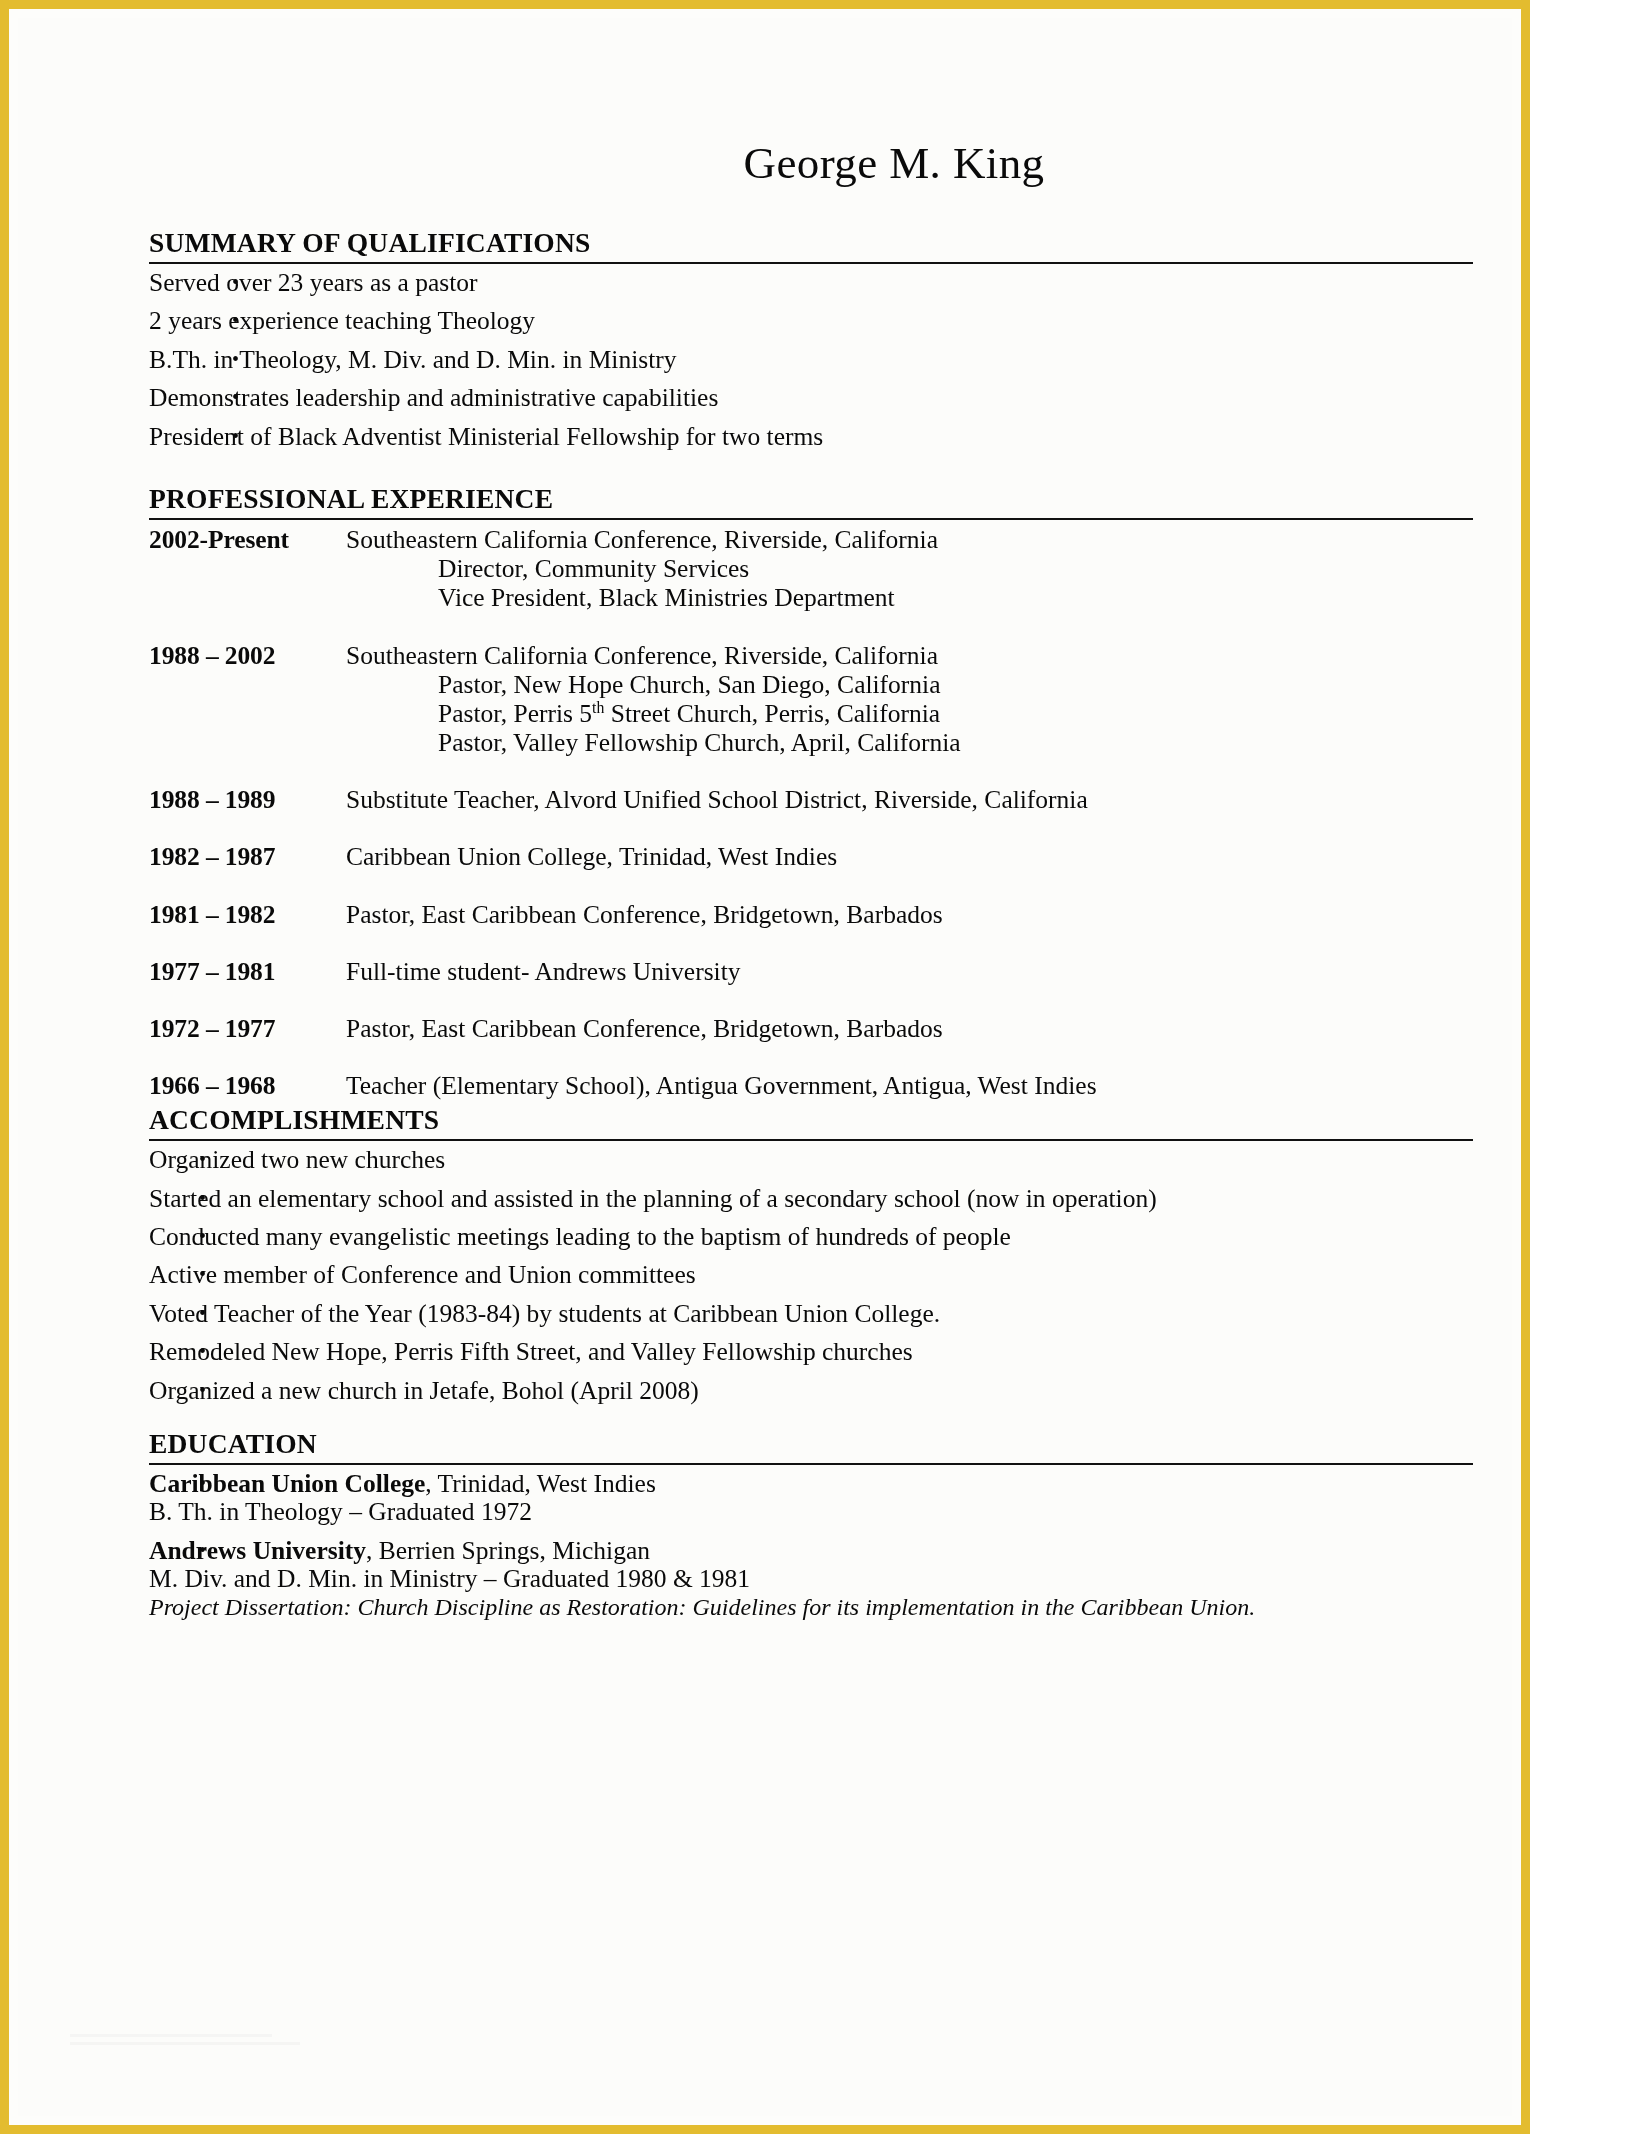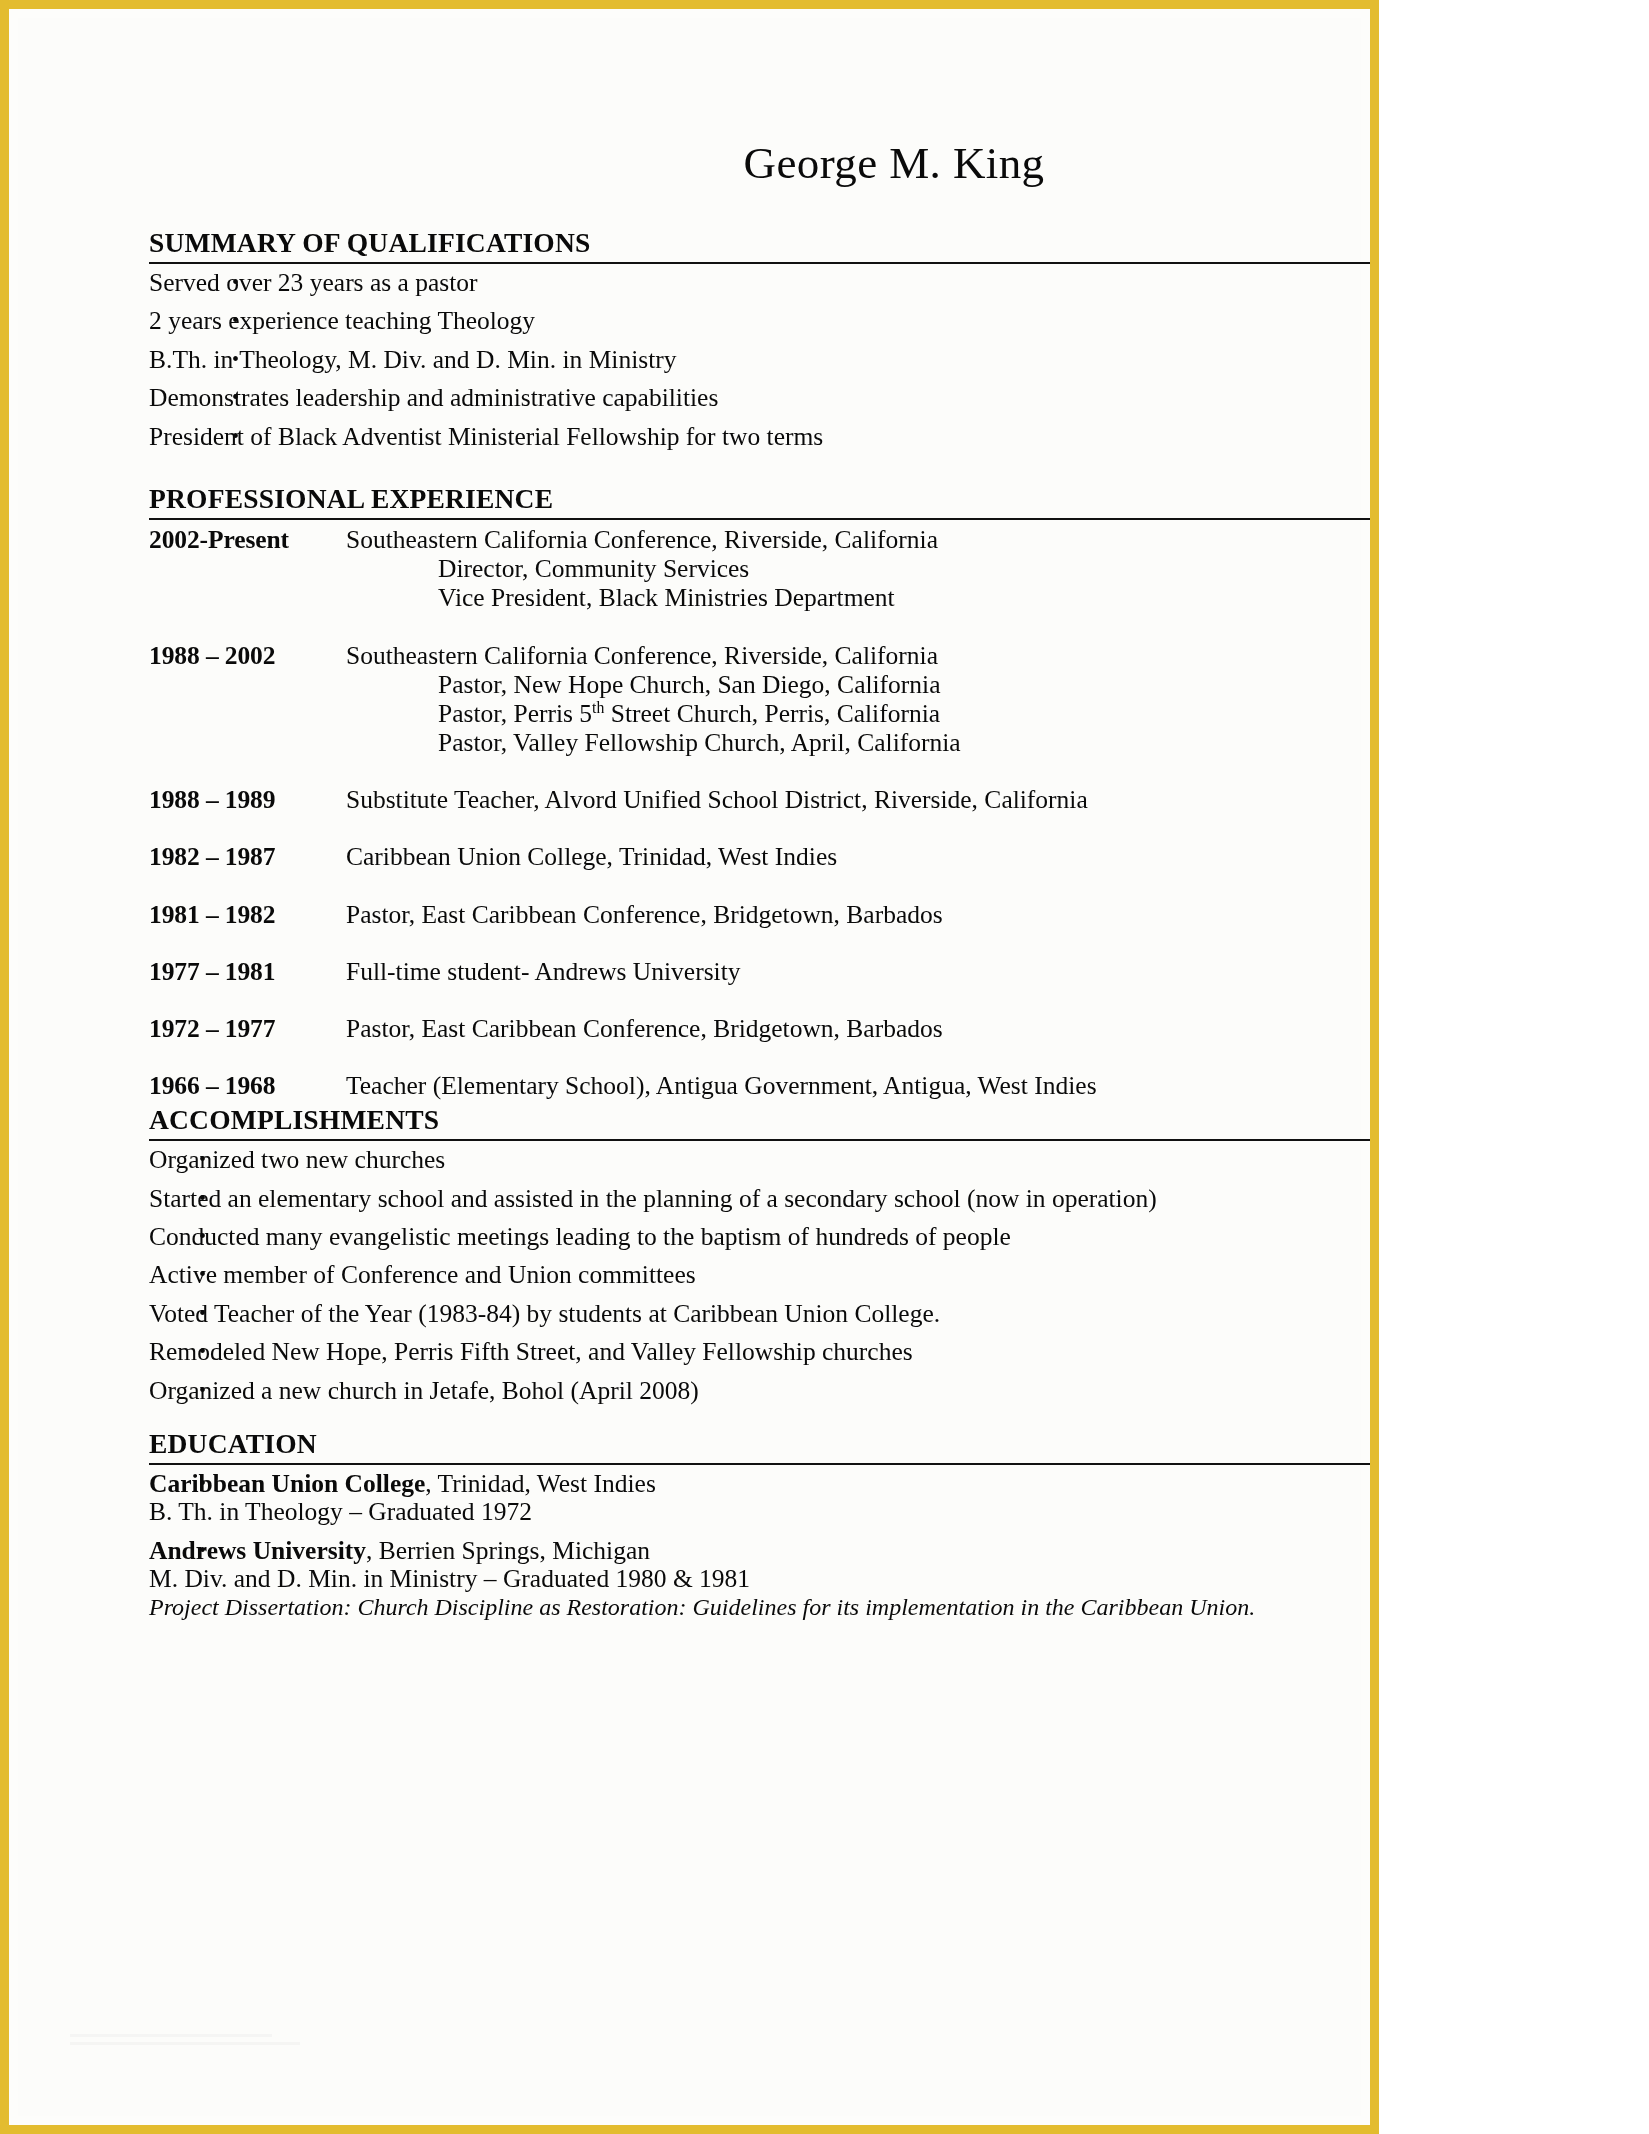--- a/index.html
+++ b/index.html
@@ -2,21 +2,21 @@
 <html><head>
 <meta charset="utf-8">
 <style>
   html, body {
     margin: 0;
     padding: 0;
     background: #ffffff;
   }
   .page {
     position: relative;
-    width: 1379px;
+    width: 1530px;
     height: 2134px;
     box-sizing: border-box;
     background: #fdfdfb;
     border: 9px solid #e3bc2f;
     font-family: "Liberation Serif", "DejaVu Serif", serif;
     color: #0a0a0a;
     overflow: hidden;
   }
   .sheet {
     position: absolute;

